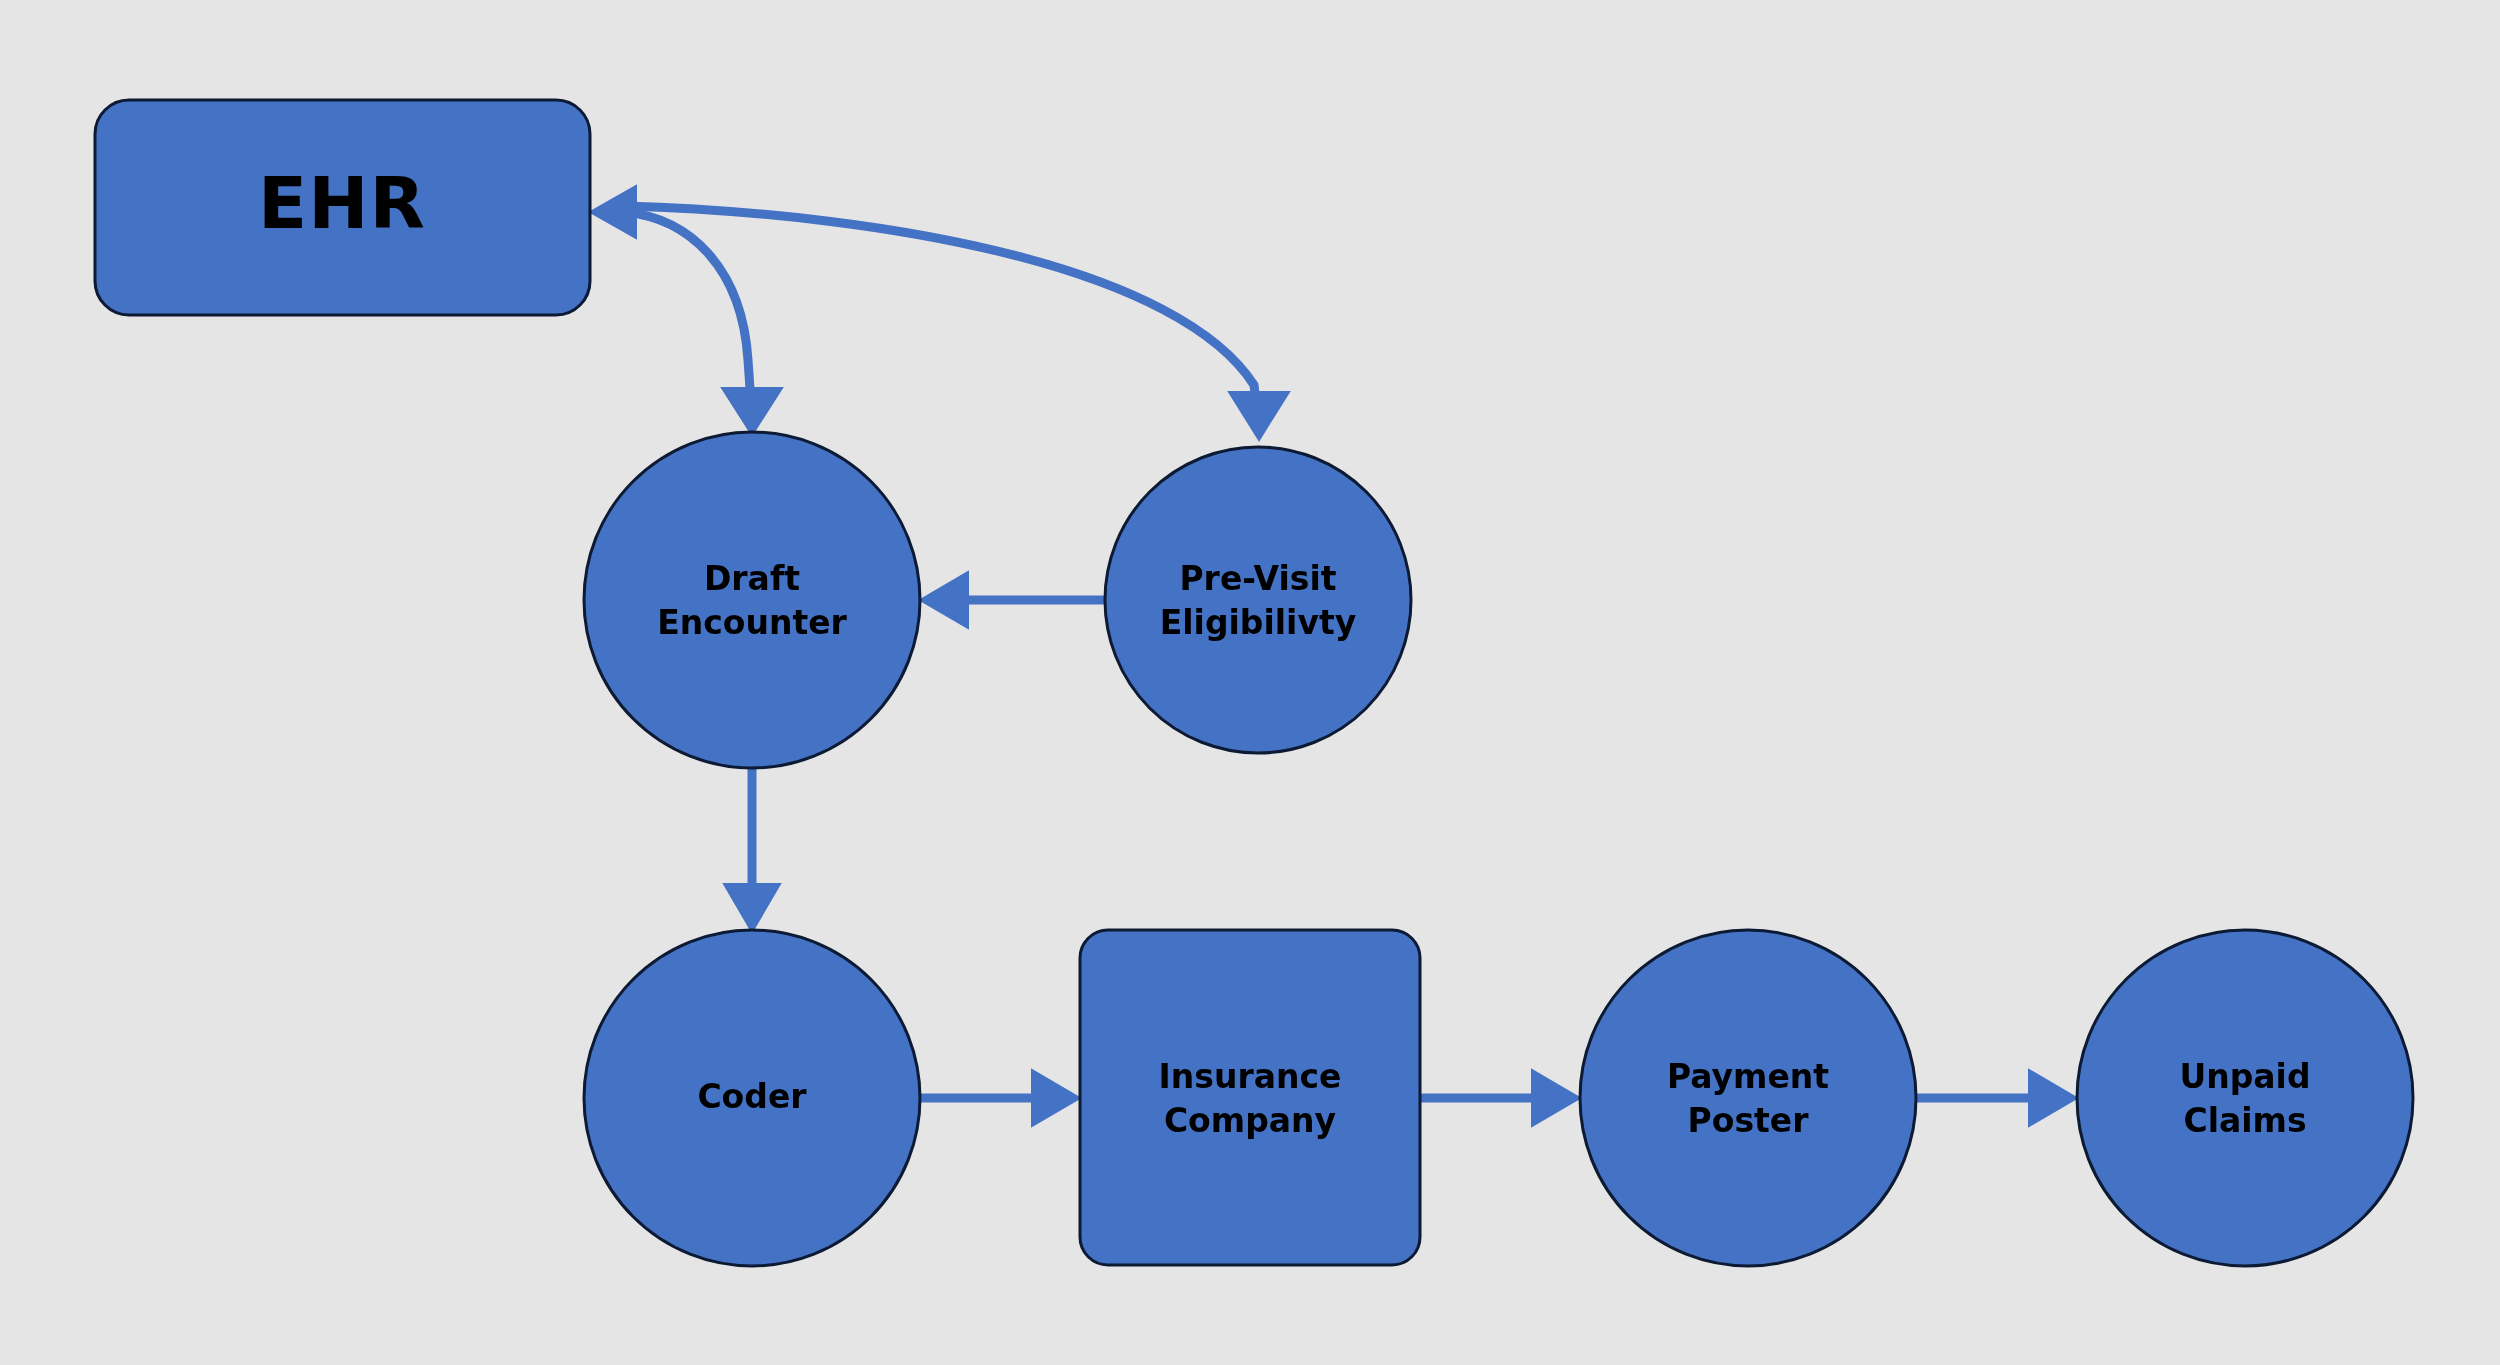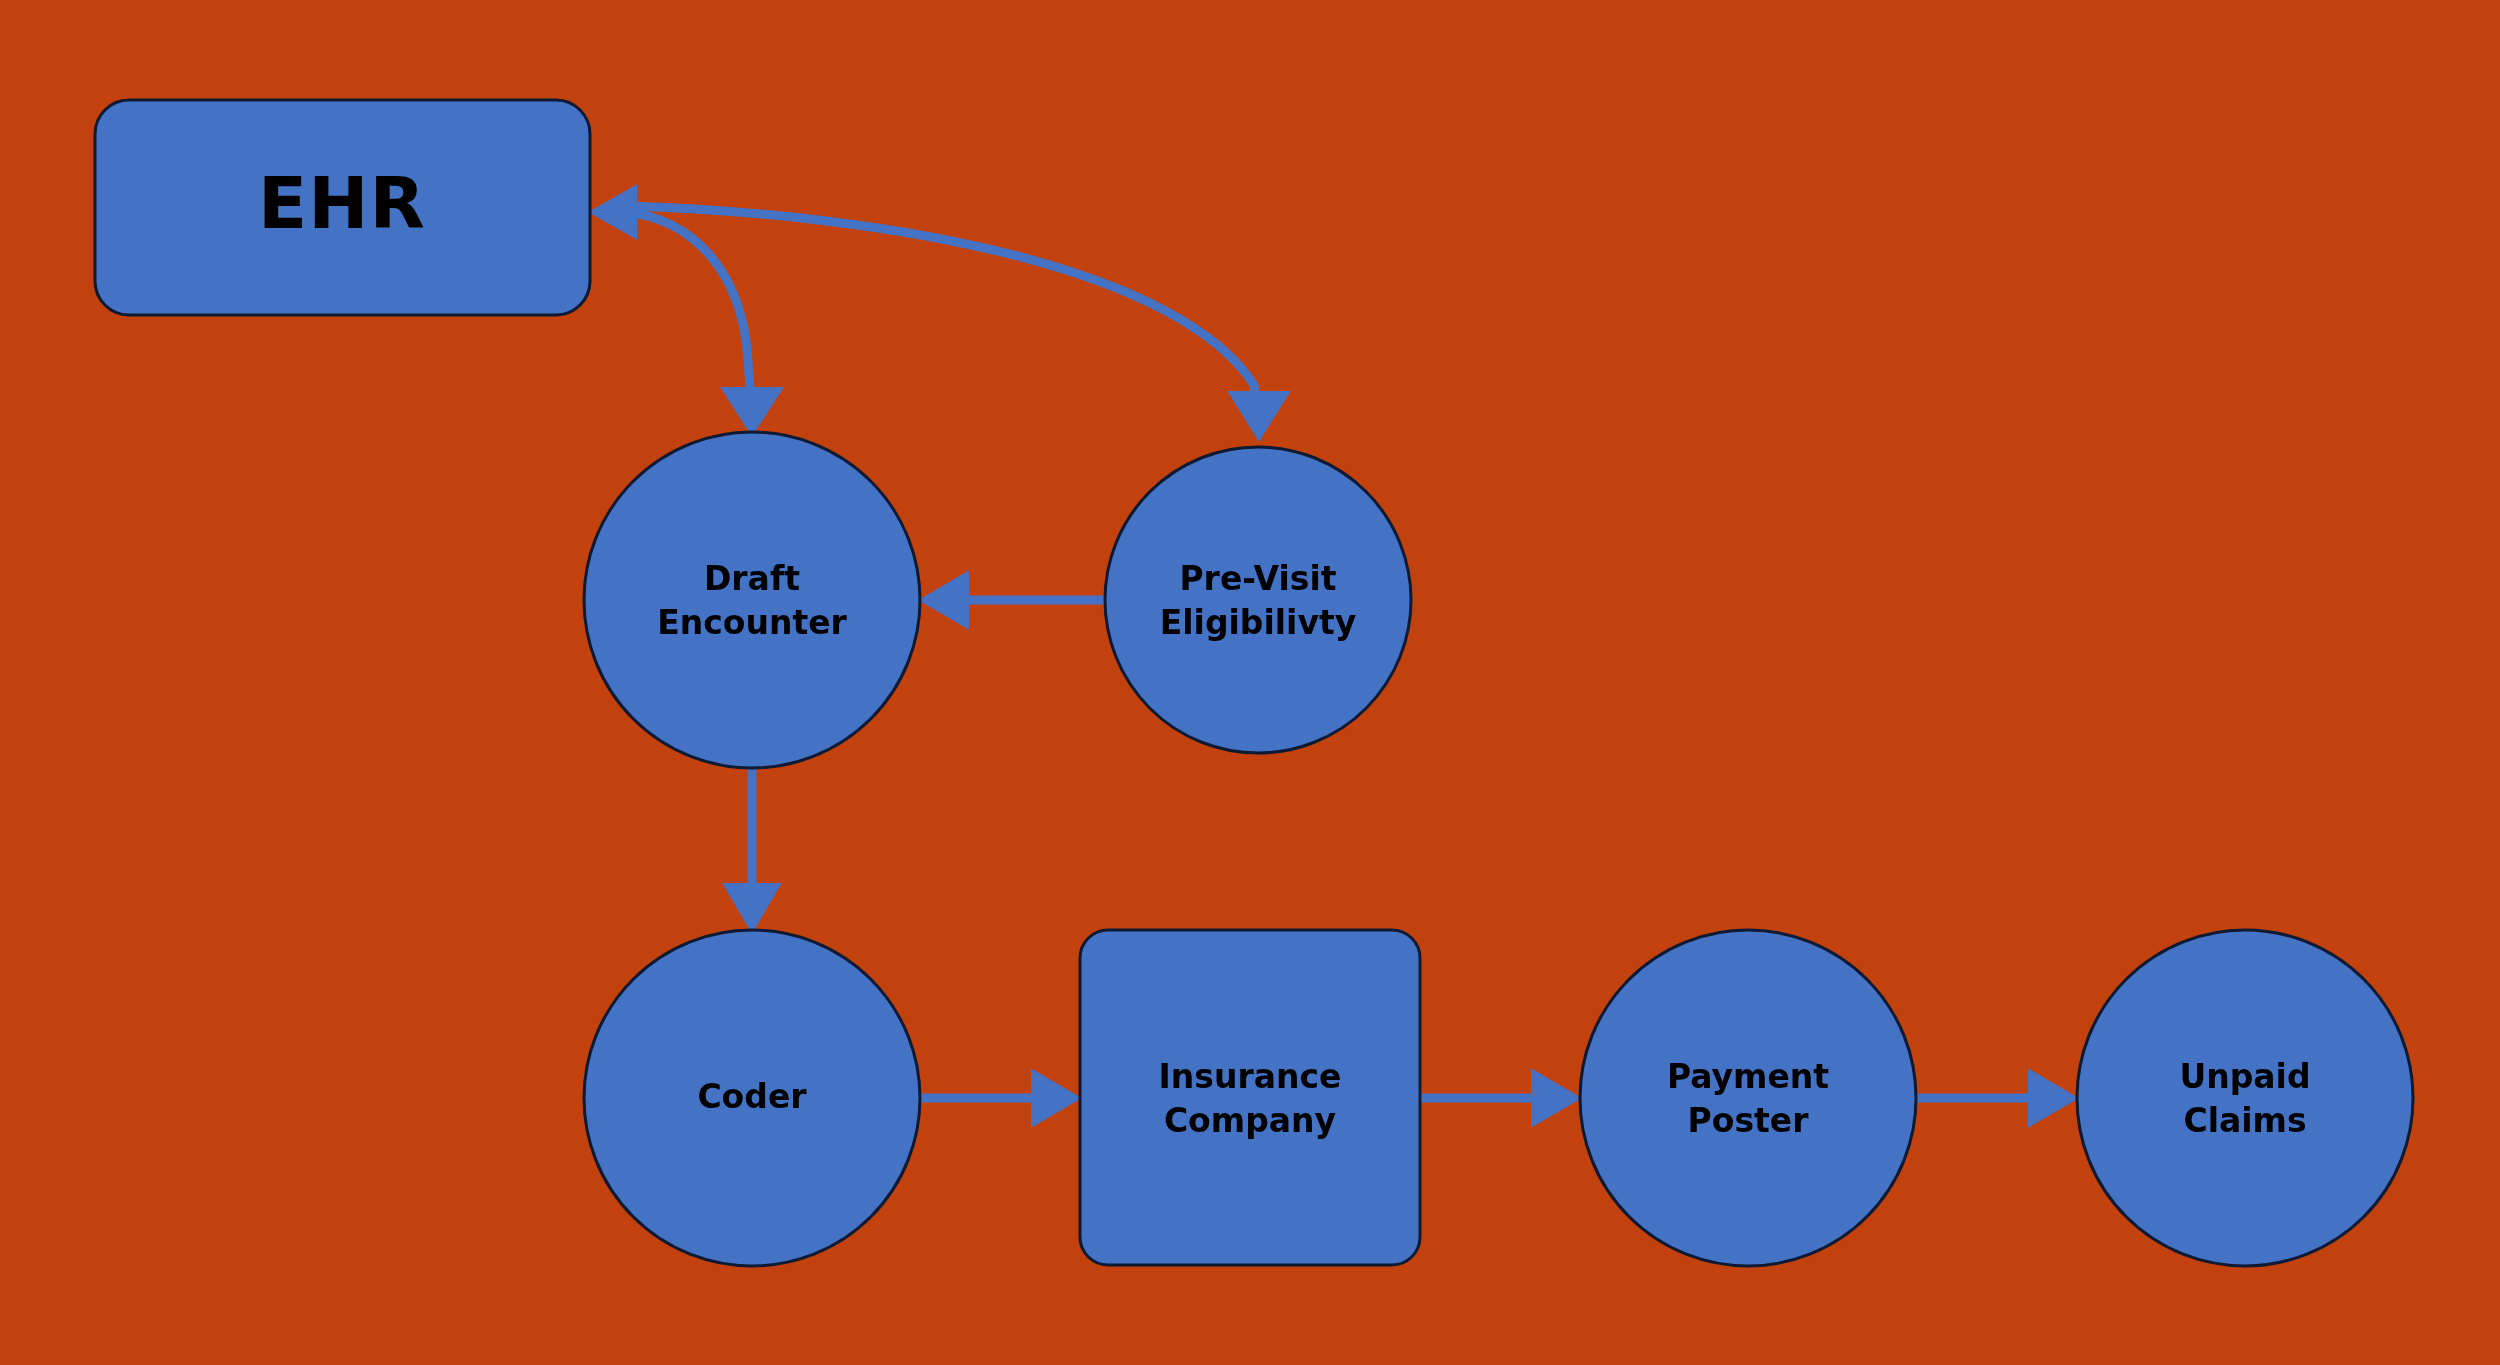--- a/index.html
+++ b/index.html
@@ -11,21 +11,21 @@
   body {
     width: 2500px;
     height: 1365px;
     overflow: hidden;
     font-family: "DejaVu Sans", "Liberation Sans", sans-serif;
   }
   #diagram-root {
     position: relative;
     width: 2500px;
     height: 1365px;
-    background: #c2410c;
+    background: #e5e5e5;
   }
   svg#flow-canvas {
     position: absolute;
     top: 0;
     left: 0;
     width: 2500px;
     height: 1365px;
     display: block;
   }
   .node-shape {

